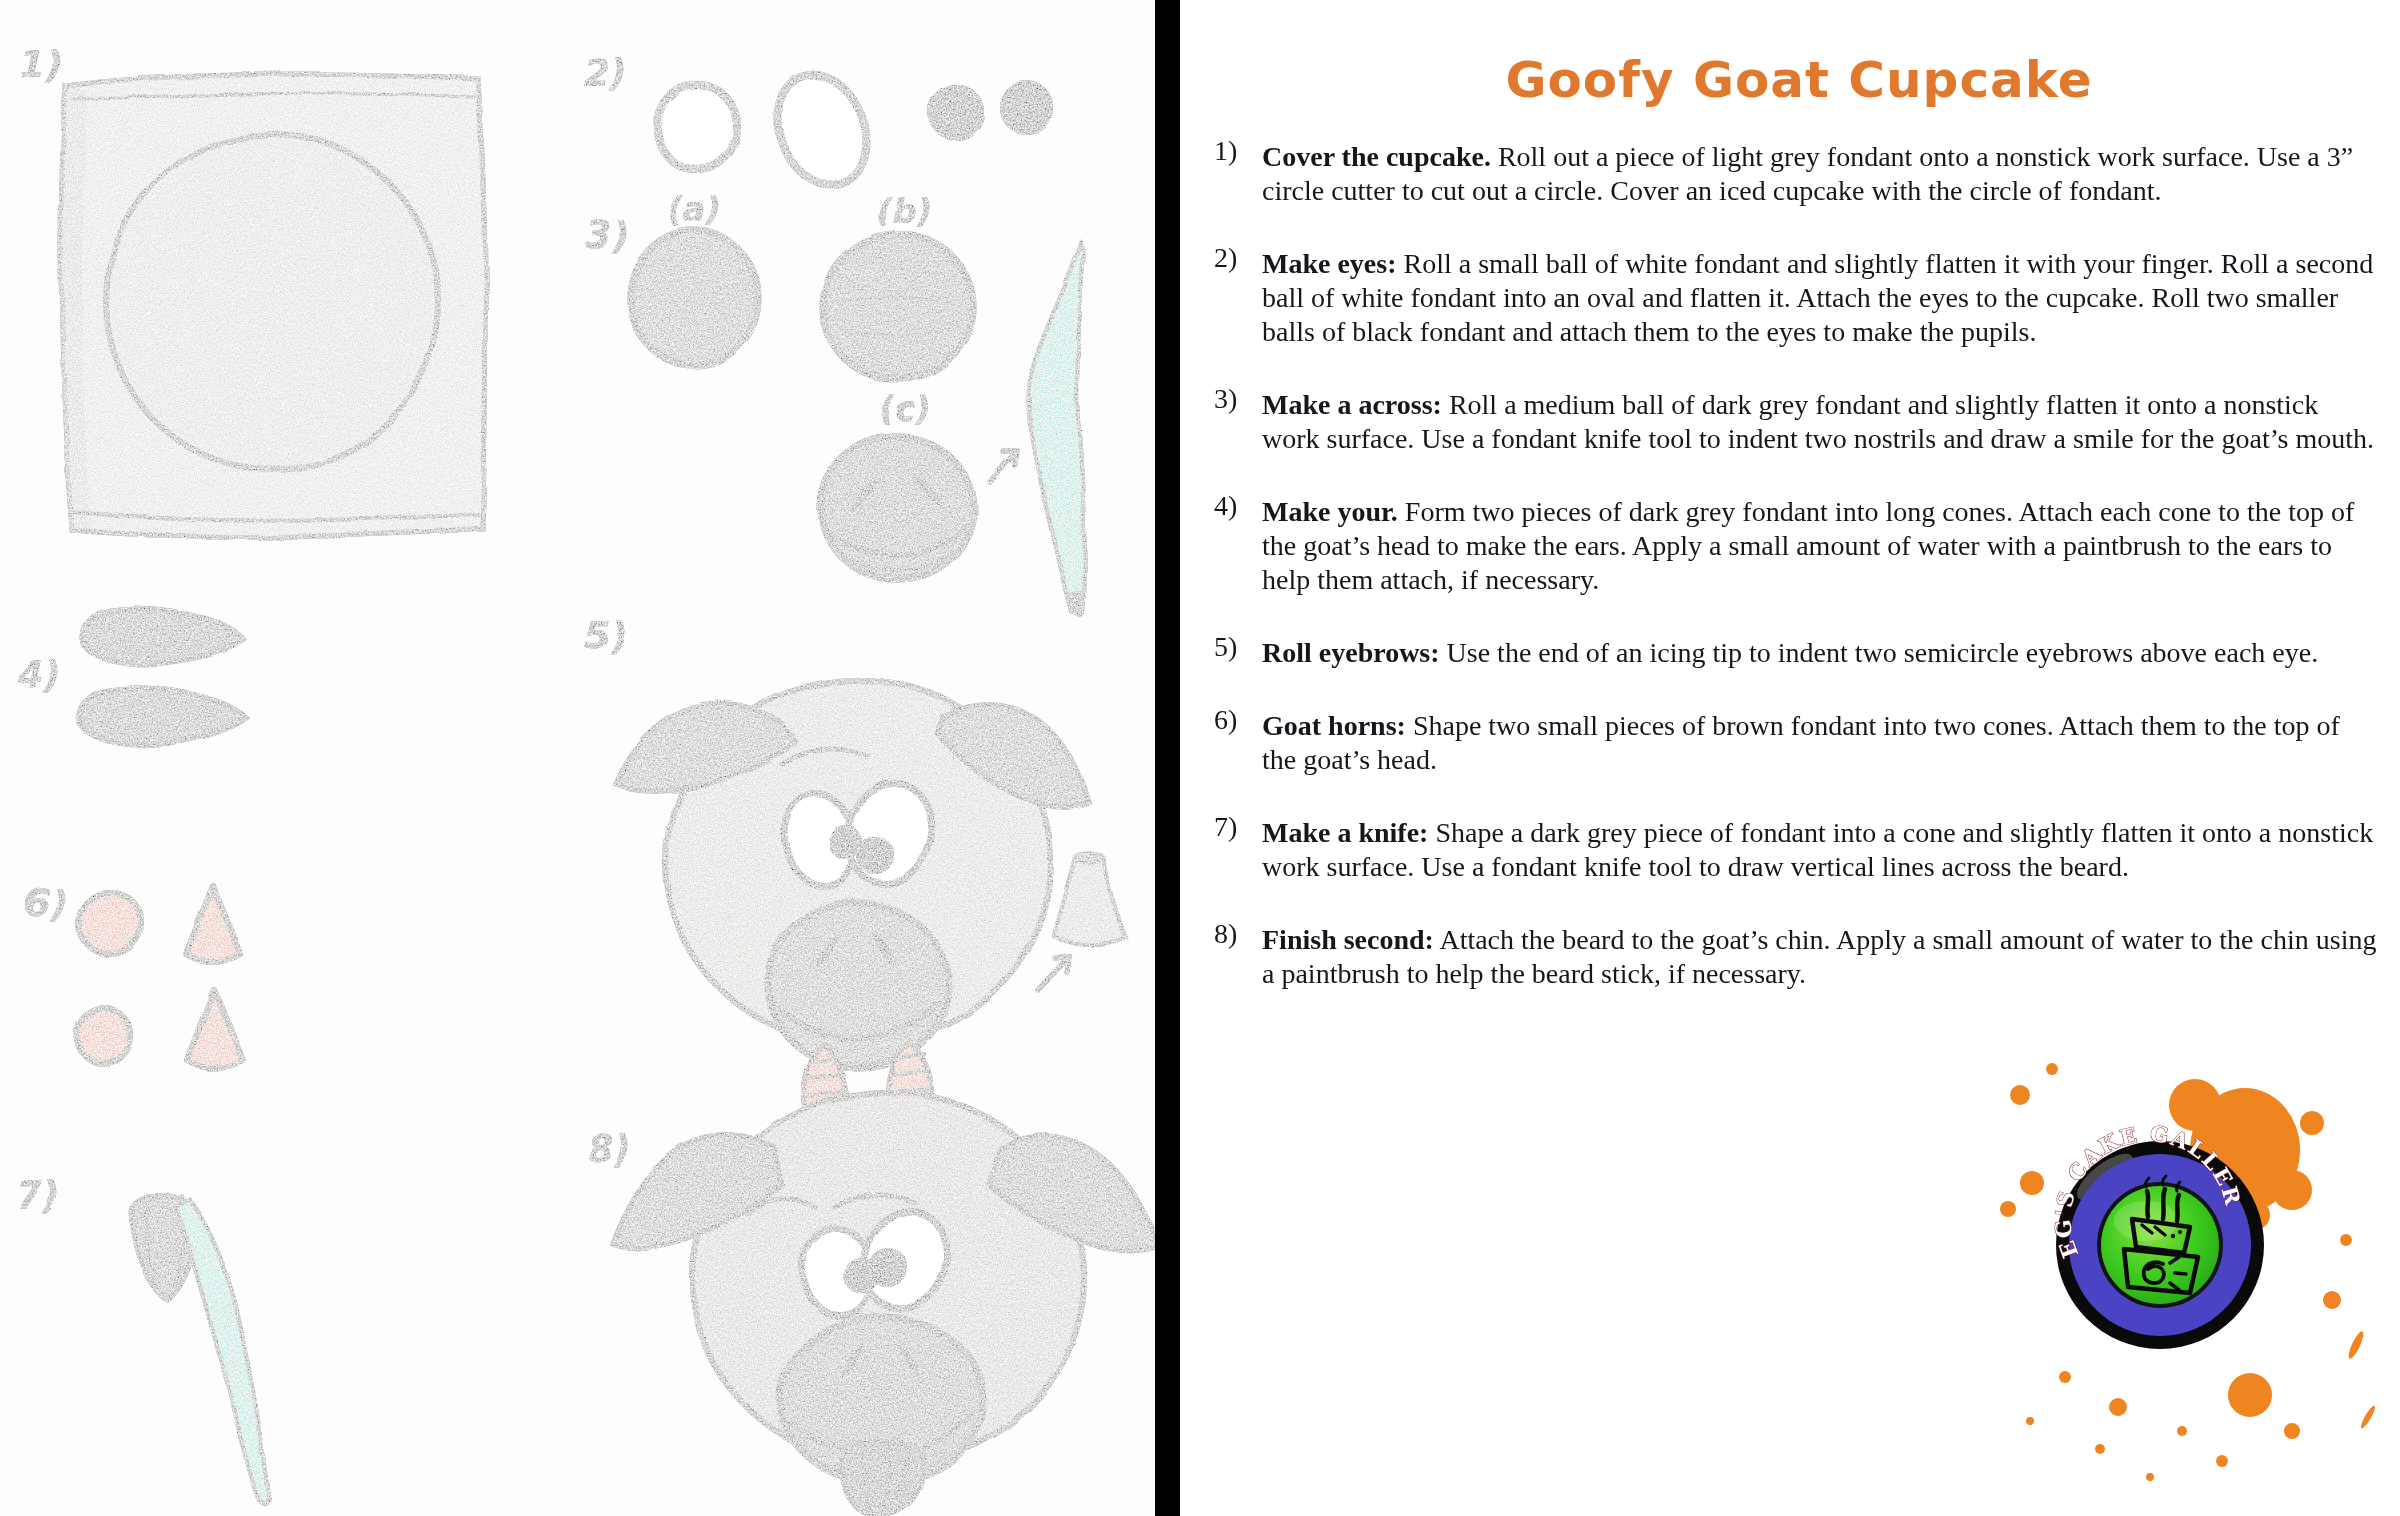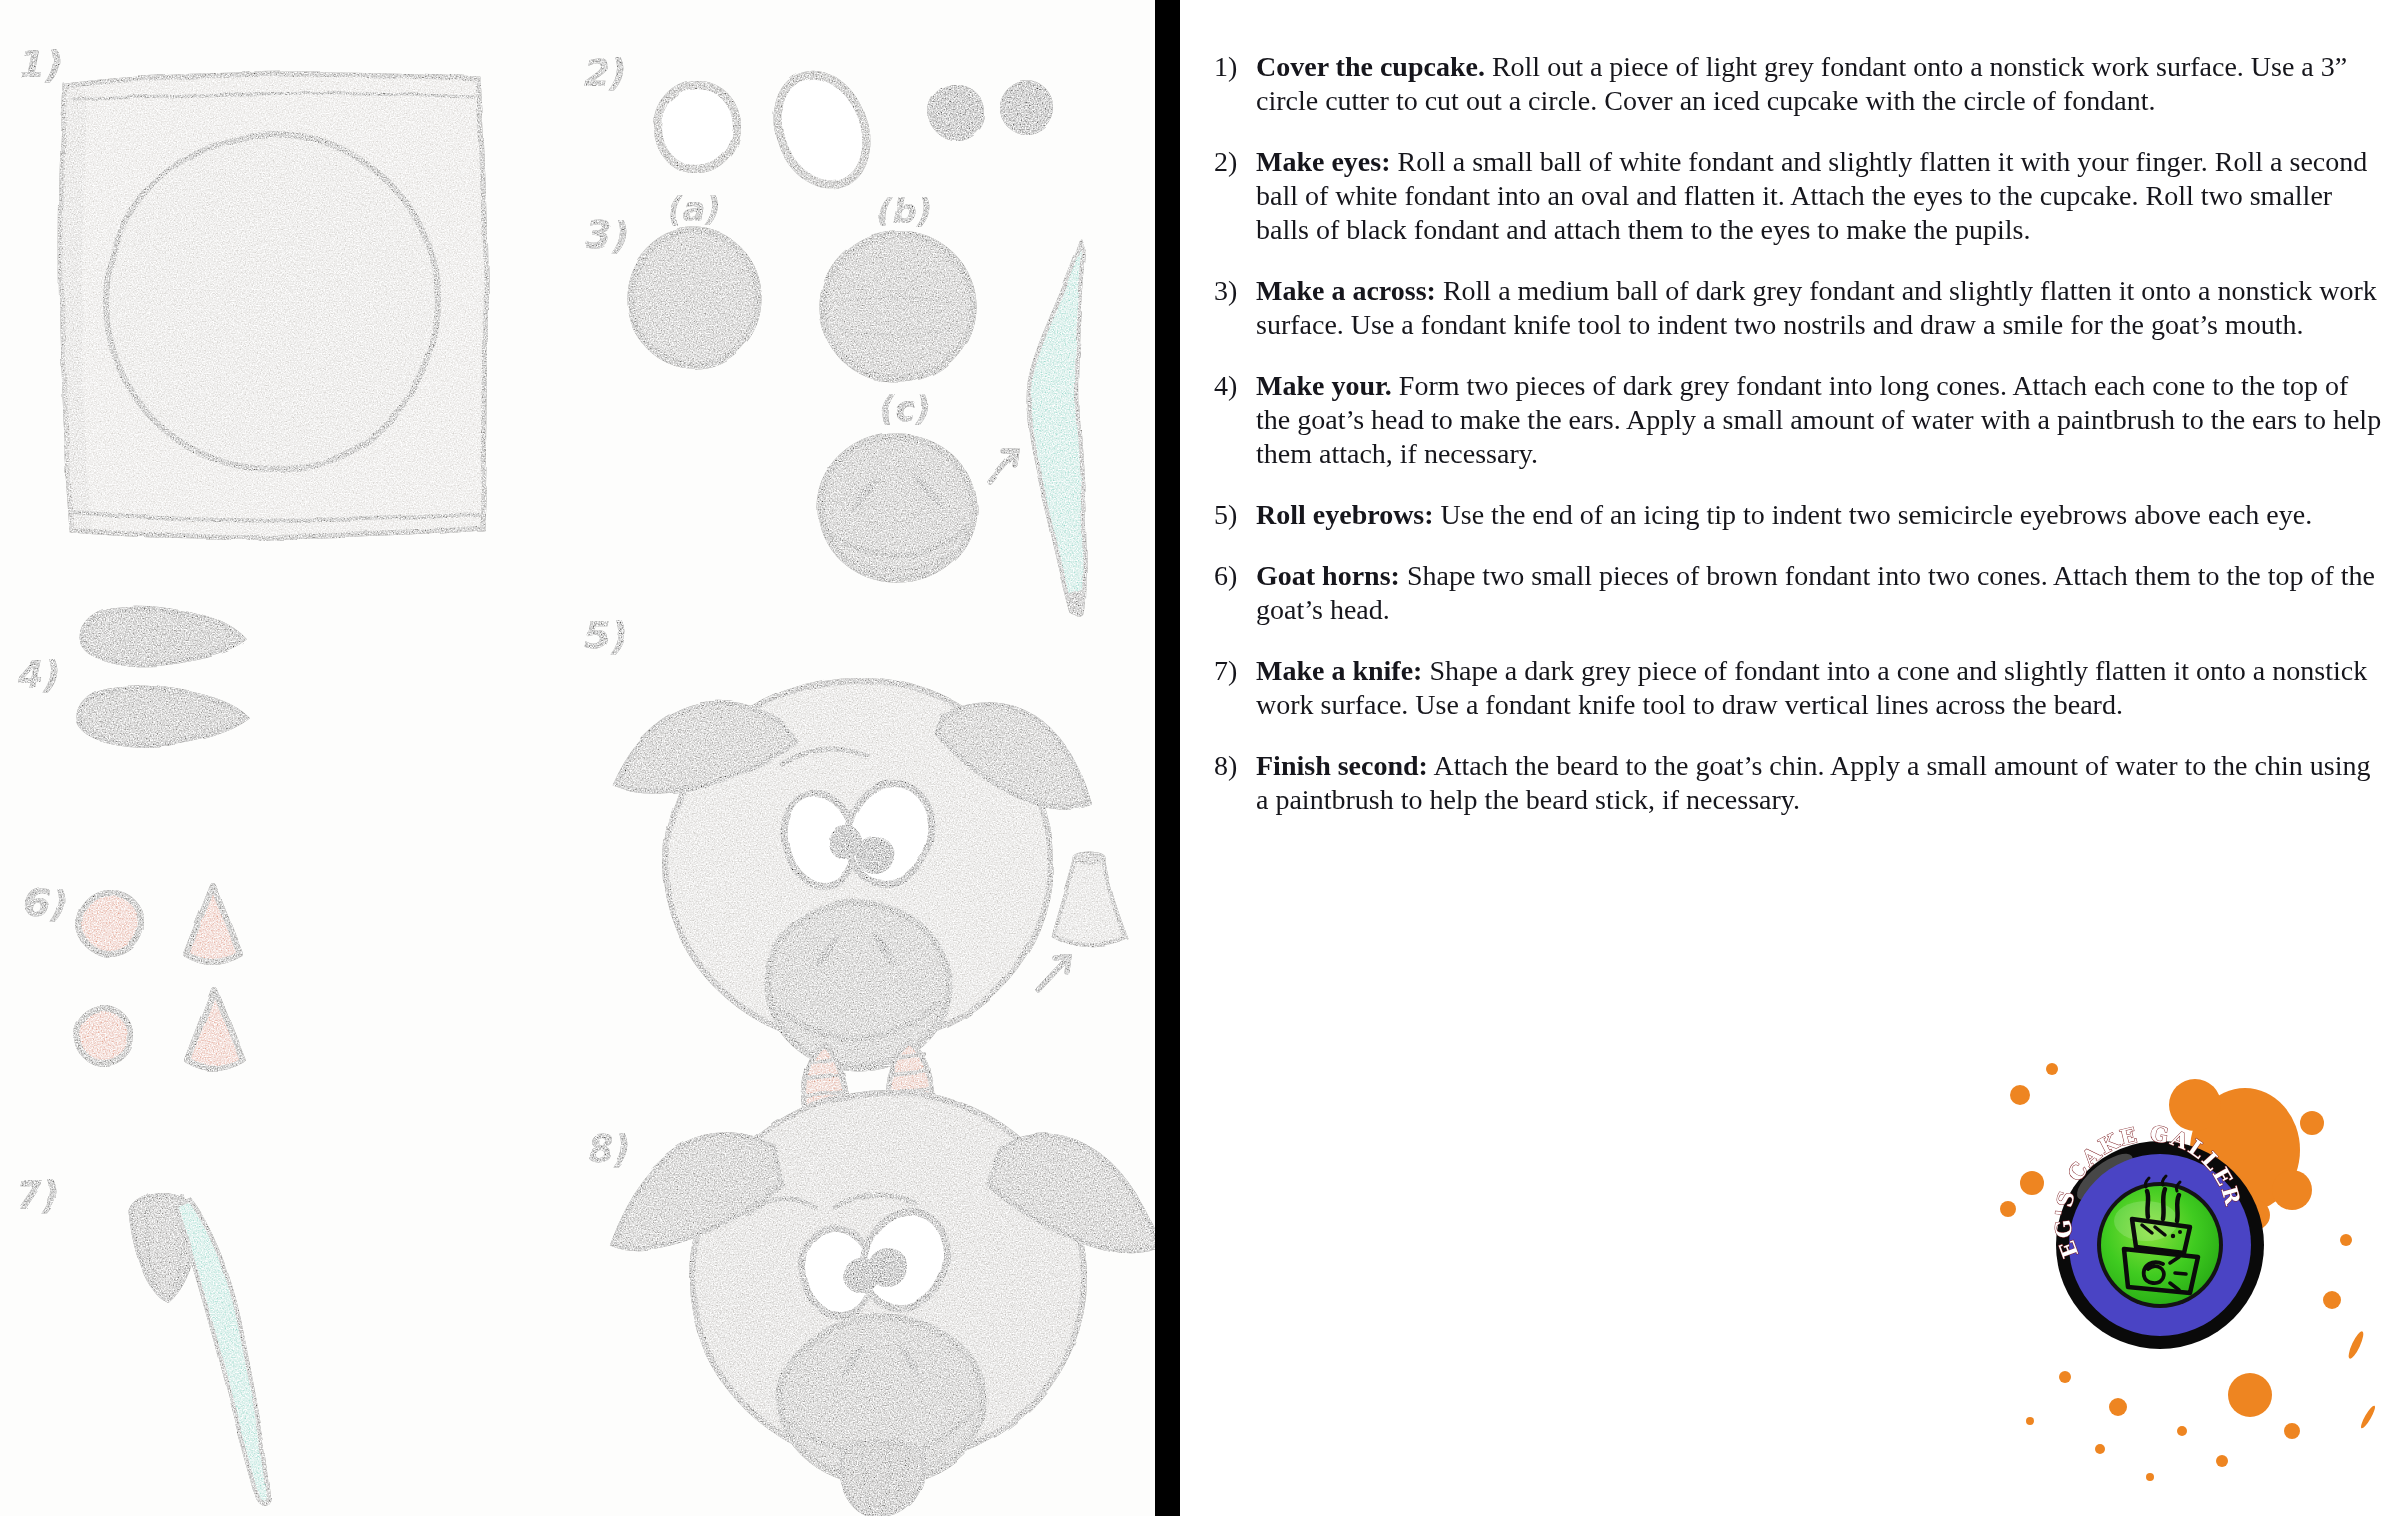--- a/index.html
+++ b/index.html
@@ -7,21 +7,21 @@
           font-family:"Liberation Serif",serif;}
   .left-page{position:absolute;left:0;top:0;width:1155px;height:1516px;background:#fdfdfc;}
   .divider{position:absolute;left:1155px;top:0;width:25px;height:1516px;background:#000000;}
   .right-page{position:absolute;left:1180px;top:0;width:1220px;height:1516px;background:#ffffff;
               box-sizing:border-box;padding:50px 16px 0 34px;}
   .title{margin:0 0 24px 0;text-align:center;font-family:"DejaVu Sans",sans-serif;
          font-weight:700;font-size:50px;line-height:60px;letter-spacing:1px;color:#e0792e;}
   .steps{width:1170px;}
   .step{display:flex;margin-bottom:27px;color:#16161c;font-size:28px;line-height:34px;}
   .step .num{flex:0 0 42px;}
-  .step p{margin:0;flex:1 1 auto;}
+  .step p{margin:6px;flex:1 1 auto;}
   .step .lead{font-weight:700;}
   svg text.lbl{font-family:"DejaVu Sans",sans-serif;font-style:italic;font-weight:700;
                font-size:38px;fill:#1d1b19;}
   svg text.sublbl{font-family:"DejaVu Sans",sans-serif;font-style:italic;font-weight:700;
                font-size:34px;fill:#1d1b19;}
   .ln{stroke:#4b4843;stroke-linecap:round;stroke-linejoin:round;fill:none;}
   .logo-wrap{position:absolute;left:780px;top:1045px;width:420px;height:460px;}
   .ring-text{font-family:"DejaVu Serif",serif;font-weight:700;font-size:21.5px;
              letter-spacing:1.8px;fill:#ffffff;stroke:#7e1f24;stroke-width:1px;paint-order:stroke;}
 </style>
@@ -152,20 +152,21 @@
           <path d="M842,1448 C855,1437 912,1437 922,1452 C928,1492 905,1516 878,1516 C852,1514 836,1486 842,1448 Z" fill="#6f6c68" stroke="#3c3935" stroke-width="5"></path>
           <path class="ln" d="M862,1444 C860,1470 864,1496 872,1514 M888,1442 C890,1468 888,1494 882,1514 M906,1448 C908,1472 900,1494 890,1510" stroke="#3c3935" stroke-width="4"></path>
         </g>
       </g>
     </svg>
   </div>
 
   <div class="divider"></div>
 
   <div class="right-page">
+    <h1 class="title">Goofy Goat Cupcake</h1>
 
     <div class="steps">
       <div class="step">
         <span class="num">1)</span>
         <p><span class="lead">Cover the cupcake.</span> <span>Roll out a piece of light grey fondant onto a nonstick work surface.  Use a 3” circle cutter to cut out a circle. Cover an iced cupcake with the circle of fondant.</span></p>
       </div>
       <div class="step">
         <span class="num">2)</span>
         <p><span class="lead">Make eyes:</span> <span>Roll a small ball of white fondant and slightly flatten it with your finger. Roll a second ball of white fondant into an oval and flatten it. Attach the eyes to the cupcake. Roll two smaller balls of black fondant and attach them to the eyes to make the pupils.</span></p>
       </div>

